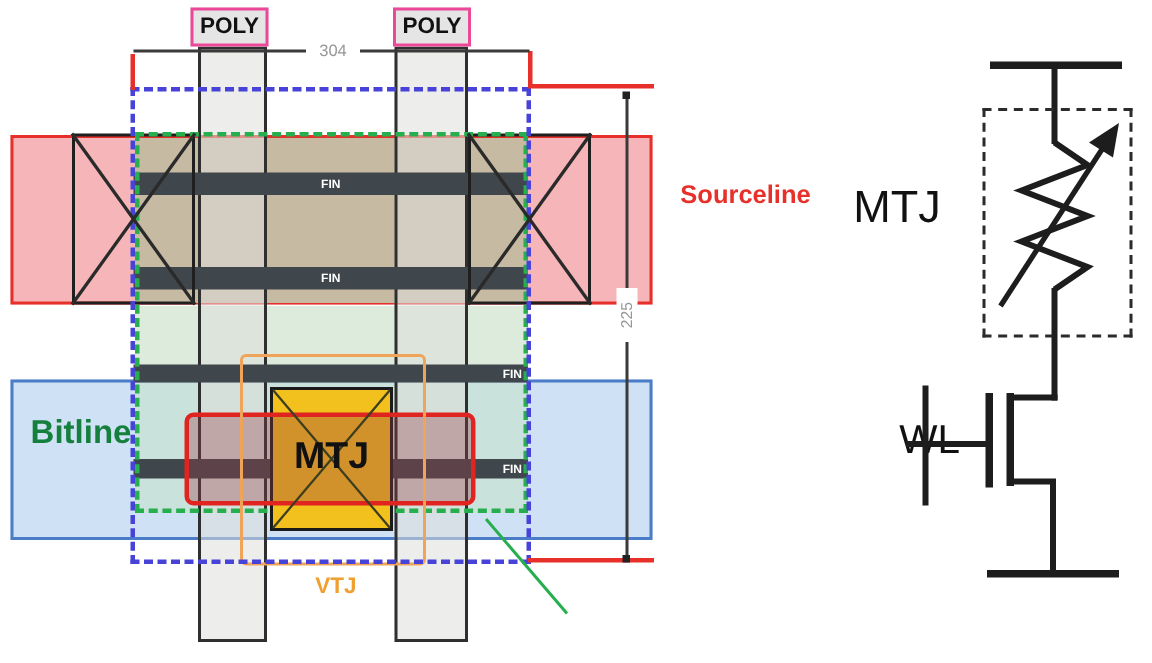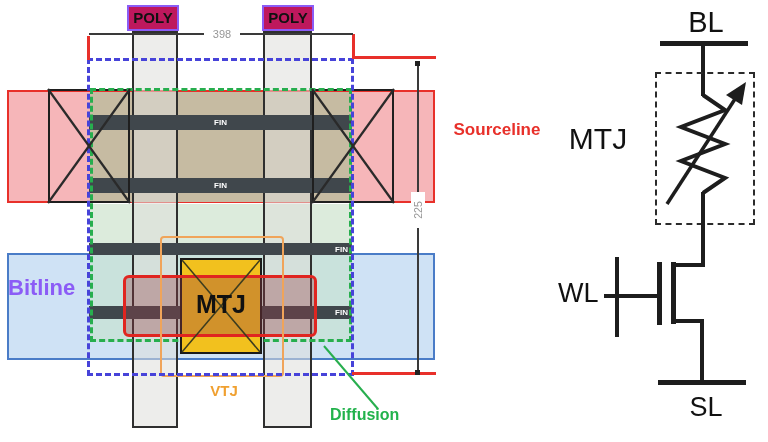--- a/index.html
+++ b/index.html
@@ -7,41 +7,41 @@
           font-family:"Liberation Sans",sans-serif;overflow:hidden;}
   .a{position:absolute;box-sizing:border-box;}
   
   .sl-band{background:#f6b6b9;border:2px solid #e8302a;}
   .bl-band{background:#cfe2f5;border:2px solid #4a7cc7;}
   .ov-tan{background:#c6bba2;}
   .ov-green{background:#dcebdc;}
   .ov-teal{background:#c9e2dc;}
   
   .poly-col{background:rgba(222,222,218,0.55);border:2px solid #2f2f2f;}
-  .poly-box{background:#be185d;border:2px solid #8b5cf6;font-weight:bold;font-size:15px;
+  .poly-box{background:#e5e5e5;border:2px solid #ec4899;font-weight:bold;font-size:15px;
             color:#111;text-align:center;line-height:22px;letter-spacing:0px;}
   
   .finbar{background:#40474c;color:#fff;font-size:8px;font-weight:bold;
           display:flex;align-items:center;}
   .fin-center{justify-content:center;}
   .fin-right{justify-content:flex-end;padding-right:4px;}
   
   .contact{border:2.5px solid #1f1f1f;}
   .diff-rect{border:3px dashed #27ae4e;}
   .bluedash{border:3px dashed #4743d9;}
   .vtj-rect{border:2.5px solid #f0a45a;border-radius:4px;}
   .mtj-box{background:#f2c11e;border:2.5px solid #1a1a1a;}
   .red-box{border:3px solid #e02520;border-radius:6px;background:rgba(150,60,70,0.35);}
   .redline{background:#e8302a;}
   .dimline{background:#3a3a3a;}
   .dimdot{background:#222;}
   .dimtext{background:#fff;color:#979797;font-size:11px;text-align:center;line-height:14px;}
   
   .sl-label{color:#e8302a;font-weight:bold;font-size:17px;text-align:center;line-height:1.6;}
-  .bl-label{color:#8b5cf6;font-weight:bold;font-size:22px;line-height:1.3;}
+  .bl-label{color:#15803d;font-weight:bold;font-size:22px;text-align:center;line-height:1.3;}
   .mtj-text{color:#111;font-weight:bold;font-size:25px;text-align:center;}
   .vtj-text{color:#f0a030;font-weight:bold;font-size:15px;text-align:center;}
   .diff-text{color:#22b24c;font-weight:bold;font-size:16px;}
   
   .wire{background:#1d1d1d;}
   .sch-text{color:#111;font-size:27px;}
   .dashbox{border:2px dashed #2b2b2b;}
   svg.overlay{position:absolute;left:0;top:0;pointer-events:none;}
 </style>
 </head>
@@ -79,21 +79,21 @@
   <div class="a red-box" style="left:123px;top:275px;width:194px;height:62px;"></div>
   <div class="a vtj-rect" style="left:160px;top:236px;width:124px;height:141px;"></div>
   <div class="a bluedash" style="left:87px;top:58px;width:267px;height:318px;"></div>
 
   <div class="a redline" style="left:87px;top:36px;width:3px;height:24px;"></div>
   <div class="a redline" style="left:352px;top:34px;width:3px;height:24px;"></div>
   <div class="a redline" style="left:352px;top:56px;width:84px;height:3px;"></div>
   <div class="a redline" style="left:352px;top:372px;width:84px;height:3px;"></div>
 
   <div class="a dimline" style="left:89px;top:33px;width:264px;height:2px;"></div>
-  <div class="a dimtext" style="left:204px;top:27px;width:36px;height:14px;">398</div>
+  <div class="a dimtext" style="left:204px;top:27px;width:36px;height:14px;">304</div>
   <div class="a dimline" style="left:417px;top:62px;width:2px;height:312px;"></div>
   <div class="a dimdot" style="left:415px;top:61px;width:5px;height:5px;"></div>
   <div class="a dimdot" style="left:415px;top:370px;width:5px;height:5px;"></div>
   <div class="a dimtext" style="left:400px;top:203px;width:36px;height:14px;font-size:10.5px;transform:rotate(-90deg);">225</div>
 
   <svg class="overlay" width="768" height="442" viewBox="0 0 768 442">
 
     <g stroke="#2a2a2a" stroke-width="2.2">
       <line x1="48" y1="89" x2="130" y2="203"></line>
         <line x1="130" y1="89" x2="48" y2="203"></line>
@@ -119,34 +119,31 @@
   <div class="a poly-box" style="left:262px;top:5px;width:52px;height:26px;"><span>POLY</span></div>
 
   <div class="a sl-label" style="left:436px;top:116px;width:92px;margin-left:15px;">
     <div>Sourceline</div>
   </div>
   <div class="a bl-label" style="left:8px;top:274px;width:92px;">
     <div>Bitline</div>
   </div>
   <div class="a mtj-text" style="left:180px;top:290px;width:82px;">MTJ</div>
   <div class="a vtj-text" style="left:196px;top:382px;width:56px;">VTJ</div>
-  <div class="a diff-text" style="left:330px;top:406px;width:95px;">Diffusion</div>
 
-  <div class="a sch-text" style="left:676px;top:6px;width:60px;font-size:29px;text-align:center;">BL</div>
   <div class="a wire" style="left:660px;top:41px;width:88px;height:5px;"></div>
   <div class="a wire" style="left:701px;top:44px;width:4px;height:52px;"></div>
   <div class="a dashbox" style="left:655px;top:72px;width:100px;height:153px;"></div>
   <div class="a sch-text" style="left:566px;top:122px;width:64px;font-size:30px;text-align:center;">MTJ</div>
 
-  <div class="a sch-text" style="left:558px;top:278px;width:50px;text-align:left;">WL</div>
+  <div class="a sch-text" style="left:590px;top:278px;width:50px;text-align:right;">WL</div>
   <div class="a wire" style="left:604px;top:294px;width:14px;height:4px;"></div>
   <div class="a wire" style="left:615px;top:257px;width:4px;height:80px;"></div>
   <div class="a wire" style="left:618px;top:294px;width:42px;height:4px;"></div>
   <div class="a wire" style="left:657px;top:262px;width:5px;height:63px;"></div>
   <div class="a wire" style="left:671px;top:262px;width:5px;height:62px;"></div>
   <div class="a wire" style="left:673px;top:263px;width:32px;height:4px;"></div>
   <div class="a wire" style="left:701px;top:192px;width:4px;height:75px;"></div>
   <div class="a wire" style="left:673px;top:319px;width:31px;height:4px;"></div>
   <div class="a wire" style="left:700px;top:321px;width:4px;height:62px;"></div>
   <div class="a wire" style="left:658px;top:380px;width:88px;height:5px;"></div>
-  <div class="a sch-text" style="left:676px;top:392px;width:60px;text-align:center;">SL</div>
 
 </div>
 
 </body></html>

